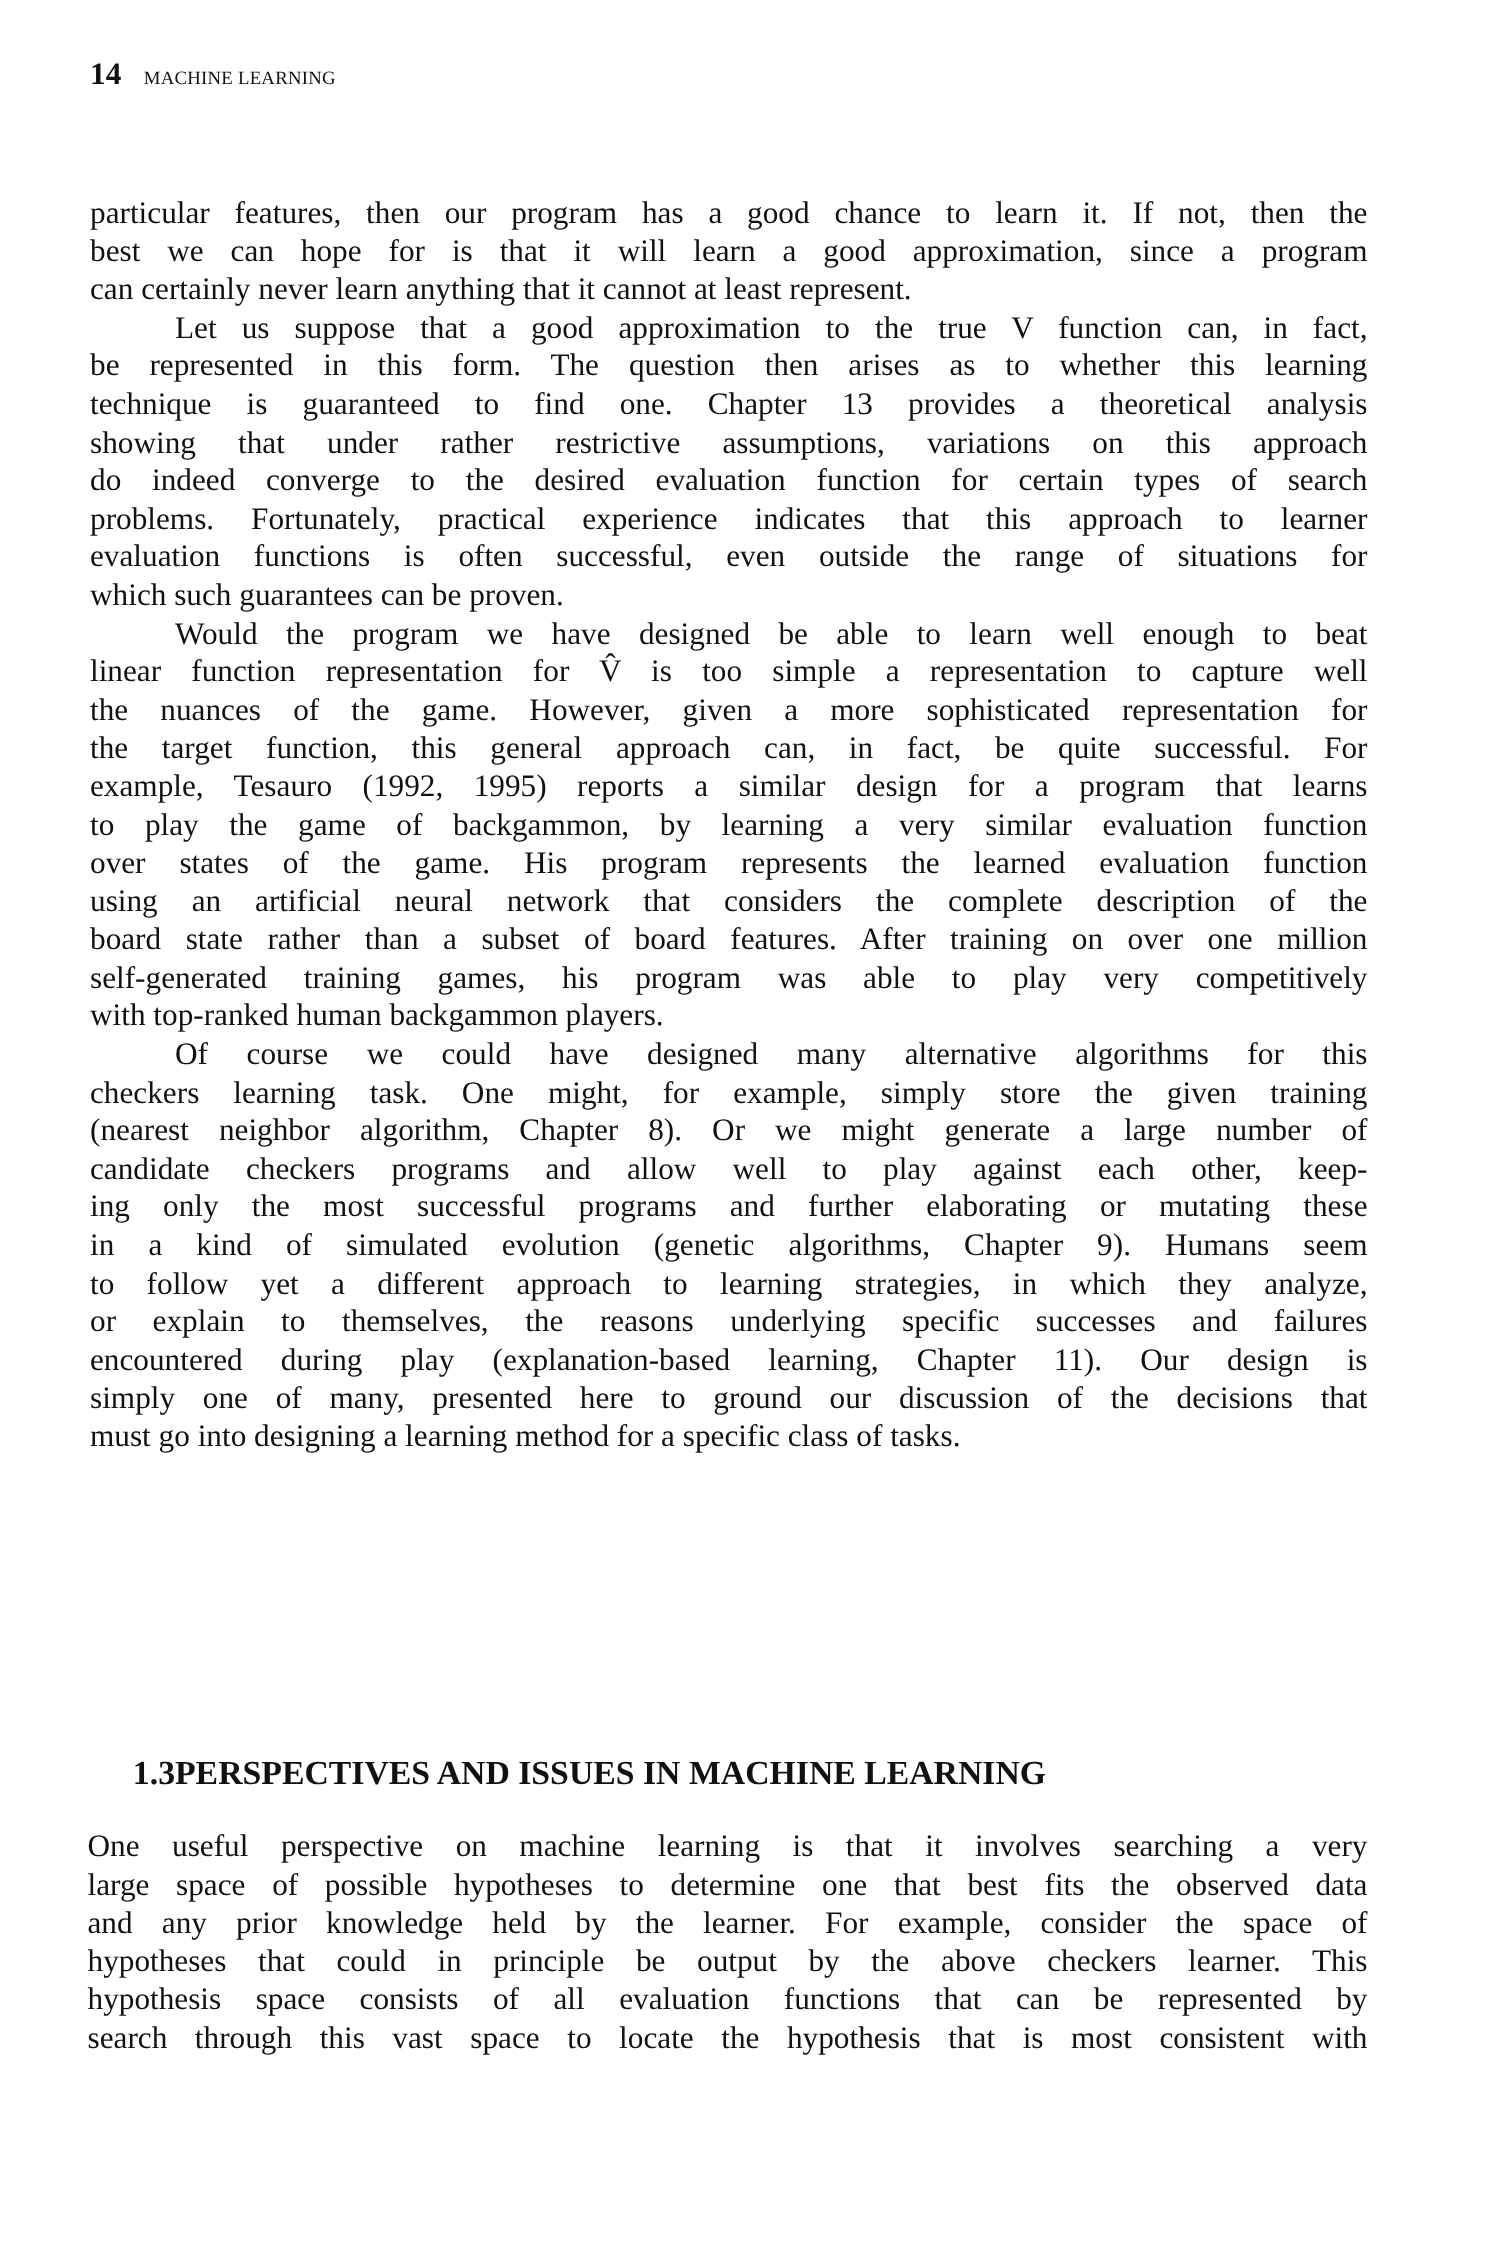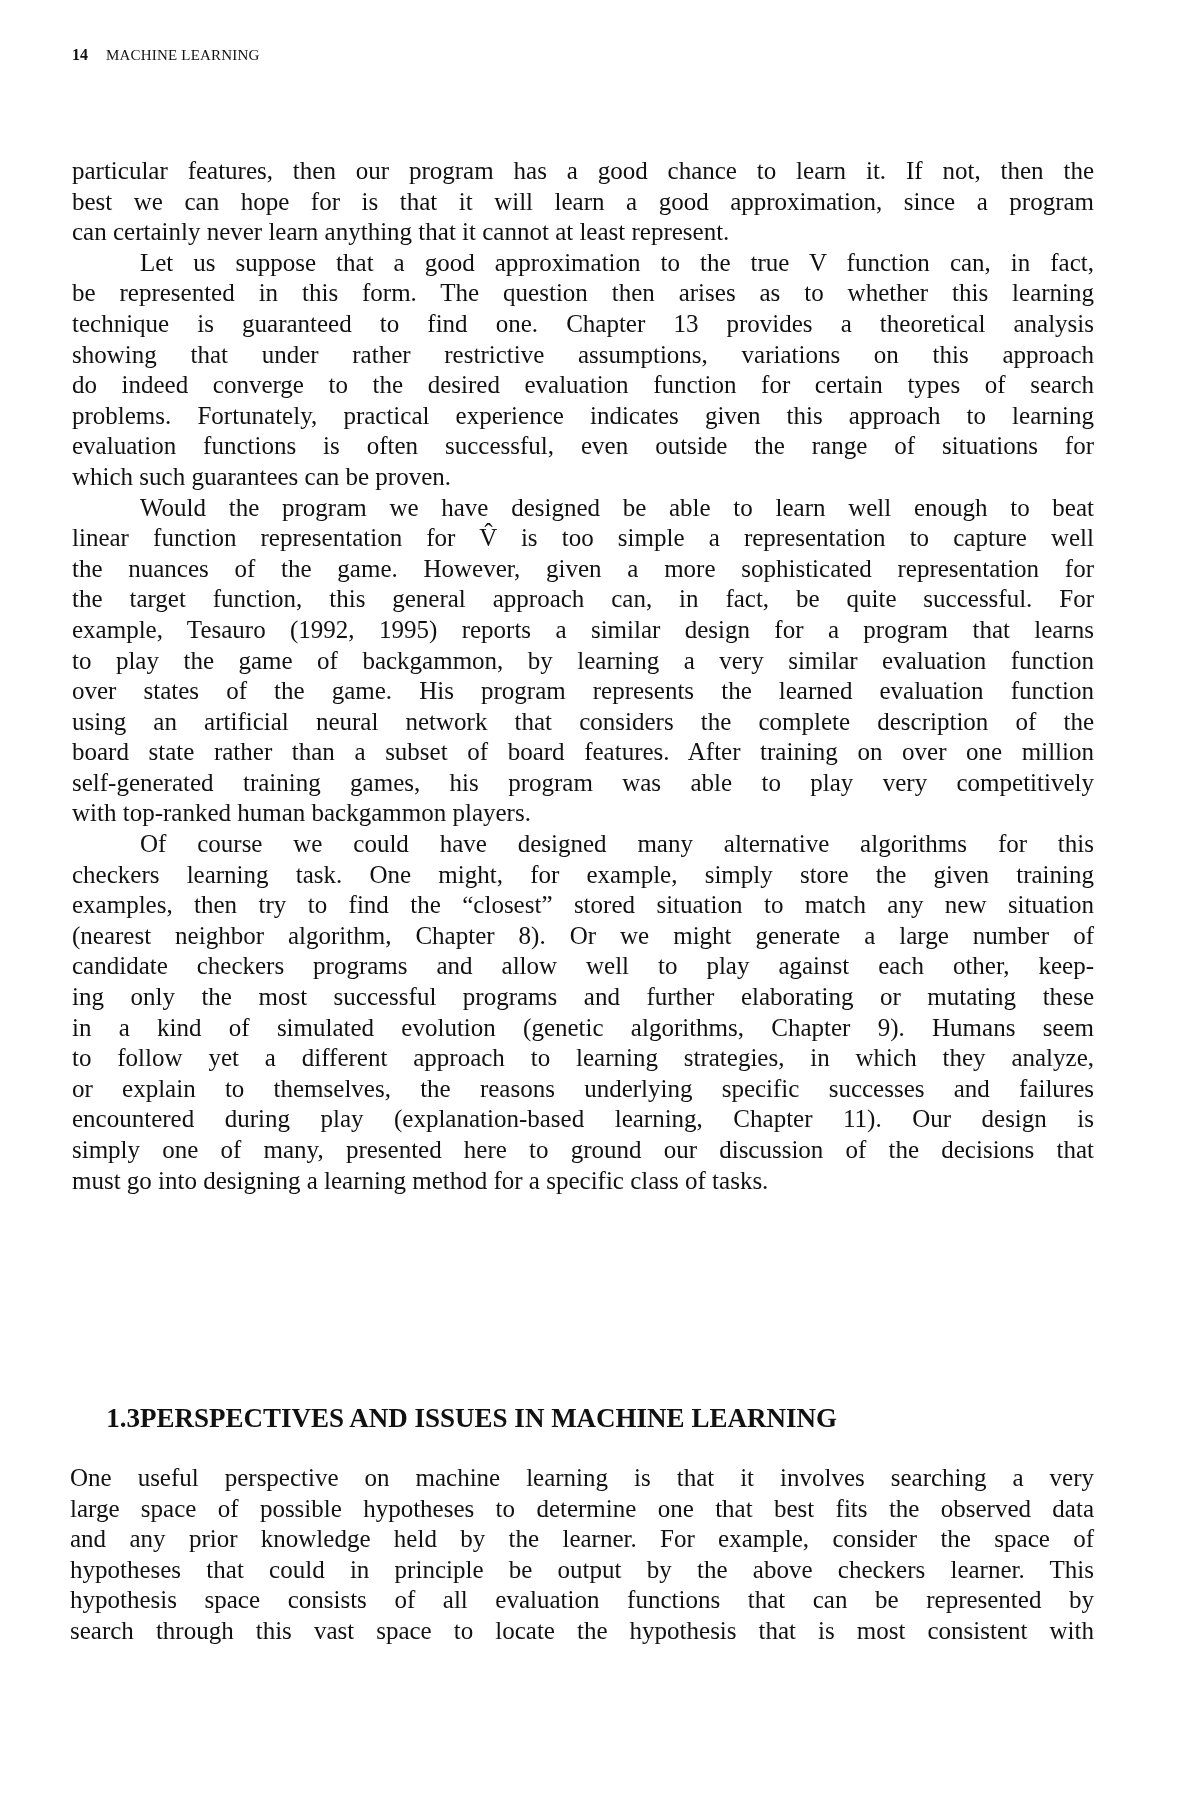--- a/index.html
+++ b/index.html
@@ -1,19 +1,19 @@
 <!DOCTYPE html>
 <html><head>
 <meta charset="utf-8">
 <style>
   html, body { margin: 0; padding: 0; background: #ffffff; }
   body { width: 1203px; height: 1800px; position: relative; overflow: hidden;
          font-family: "Liberation Serif", "DejaVu Serif", serif; color: #111; }
   .running-head { position: absolute; left: 72px; top: 46px; height: 40px; display: flex; align-items: baseline; }
-  .page-num { font-weight: bold; font-size: 16px; }
+  .page-num { font-weight: bold; font-size: 25px; }
   .head-title { font-size: 15px; margin-left: 18px; letter-spacing: 0.2px; }
   .body-text { position: absolute; left: 72px; width: 1022px; top: 108px; margin-top: 48px; }
   .line { display: block; font-size: 25px; line-height: 30.6px; height: 30.6px; white-space: nowrap;
           text-align: justify; text-align-last: justify; }
   .line.last { text-align-last: left; }
   .line.indent { padding-left: 68px; }
   .section-heading { position: absolute; left: 70px; top: 1403px; font-weight: bold; font-size: 27px;
                      display: flex; white-space: nowrap; text-align: right; }
   .section-num { width: 70px; }
   .section2 { position: absolute; left: 70px; width: 1024px; top: 1463px; }
@@ -30,39 +30,38 @@
 
   <span class="line">particular features, then our program has a good chance to learn it. If not, then the</span>
   <span class="line">best we can hope for is that it will learn a good approximation, since a program</span>
   <span class="line last">can certainly never learn anything that it cannot at least represent.</span>
 
   <span class="line indent">Let us suppose that a good approximation to the true V function can, in fact,</span>
   <span class="line">be represented in this form. The question then arises as to whether this learning</span>
   <span class="line">technique is guaranteed to find one. Chapter 13 provides a theoretical analysis</span>
   <span class="line">showing that under rather restrictive assumptions, variations on this approach</span>
   <span class="line">do indeed converge to the desired evaluation function for certain types of search</span>
-  <span class="line">problems. Fortunately, practical experience indicates given this approach to learning</span>
+  <span class="line">problems. Fortunately, practical experience indicates that this approach to learner</span>
   <span class="line">evaluation functions is often successful, even outside the range of situations for</span>
   <span class="line last">which such guarantees can be proven.</span>
 
   <span class="line indent">Would the program we have designed be able to learn well enough to beat</span>
   <span class="line">linear function representation for V̂ is too simple a representation to capture well</span>
   <span class="line">the nuances of the game. However, given a more sophisticated representation for</span>
   <span class="line">the target function, this general approach can, in fact, be quite successful. For</span>
   <span class="line">example, Tesauro (1992, 1995) reports a similar design for a program that learns</span>
   <span class="line">to play the game of backgammon, by learning a very similar evaluation function</span>
   <span class="line">over states of the game. His program represents the learned evaluation function</span>
   <span class="line">using an artificial neural network that considers the complete description of the</span>
   <span class="line">board state rather than a subset of board features. After training on over one million</span>
   <span class="line">self-generated training games, his program was able to play very competitively</span>
   <span class="line last">with top-ranked human backgammon players.</span>
 
   <span class="line indent">Of course we could have designed many alternative algorithms for this</span>
   <span class="line">checkers learning task. One might, for example, simply store the given training</span>
-  <span class="line">examples, then try to find the “closest” stored situation to match any new situation</span>
   <span class="line">(nearest neighbor algorithm, Chapter 8). Or we might generate a large number of</span>
   <span class="line">candidate checkers programs and allow well to play against each other, keep-</span>
   <span class="line">ing only the most successful programs and further elaborating or mutating these</span>
   <span class="line">in a kind of simulated evolution (genetic algorithms, Chapter 9). Humans seem</span>
   <span class="line">to follow yet a different approach to learning strategies, in which they analyze,</span>
   <span class="line">or explain to themselves, the reasons underlying specific successes and failures</span>
   <span class="line">encountered during play (explanation-based learning, Chapter 11). Our design is</span>
   <span class="line">simply one of many, presented here to ground our discussion of the decisions that</span>
   <span class="line last">must go into designing a learning method for a specific class of tasks.</span>
 </div>

